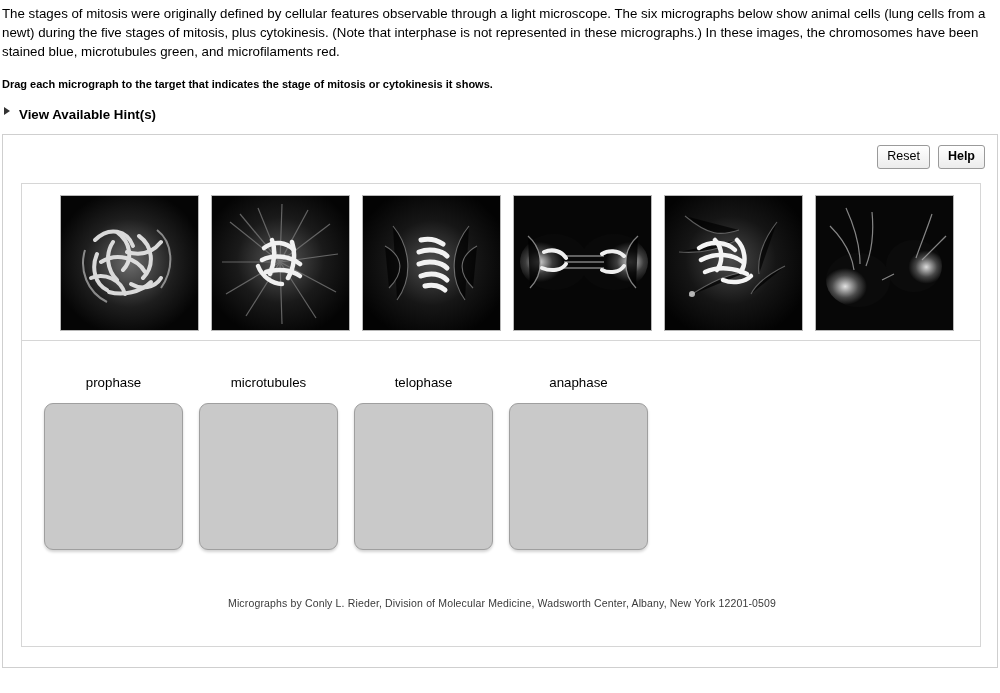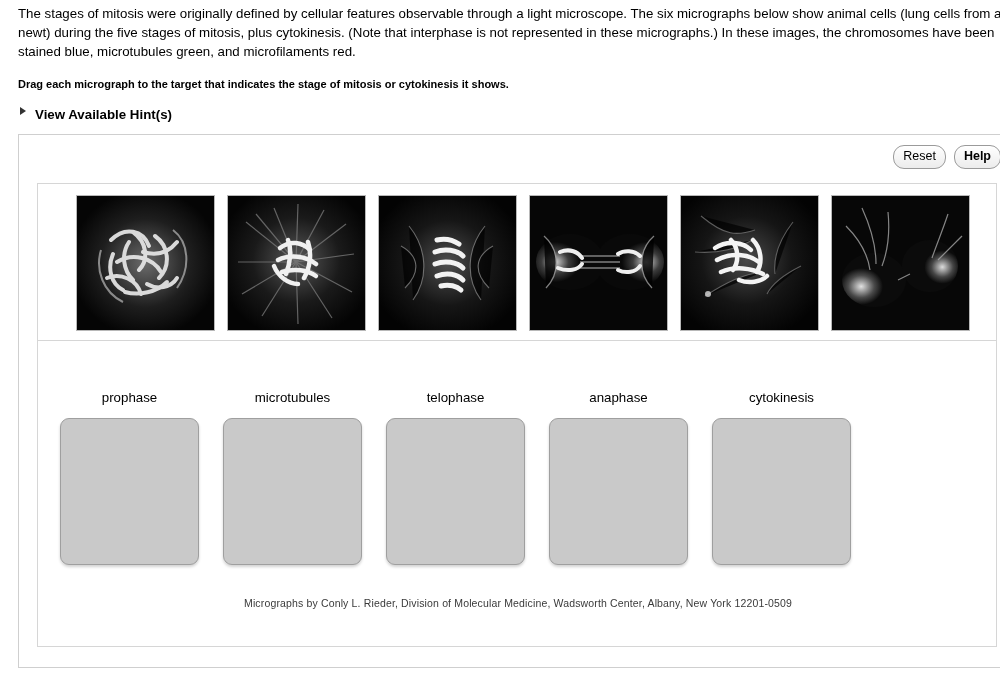--- a/index.html
+++ b/index.html
@@ -11,21 +11,20 @@
     width: 1000px;
     height: 693px;
     font-family: "Liberation Sans", sans-serif;
     color: #000000;
     overflow: hidden;
   }
   .page {
     position: relative;
     width: 802px;
     height: 693px;
-    padding-left: 16px;
   }
 
   
   .intro {
     font-size: 13.3px;
     line-height: 19px;
     color: #000;
     padding: 4px 0 0 2px;
     width: 1010px;
   }
@@ -77,21 +76,21 @@
     top: 10px;
     right: 12px;
     display: flex;
     gap: 8px;
   }
   .tool-btn {
     font-family: "Liberation Sans", sans-serif;
     font-size: 12.5px;
     padding: 3px 9px 4px 9px;
     border: 1px solid #9a9a9a;
-    border-radius: 11px;
+    border-radius: 3px;
     background: linear-gradient(#ffffff, #ececec);
     color: #000;
     cursor: pointer;
     line-height: 15px;
   }
   .tool-btn.bold {
     font-weight: bold;
   }
 
   
@@ -132,24 +131,24 @@
     display: block;
   }
 
   
   .target-zone {
     position: relative;
     height: 305px;
   }
   .targets-row {
     position: absolute;
-    top: 49px;
+    top: 34px;
     left: 22px;
     display: flex;
-    gap: 24px;
+    gap: 16px;
     align-items: flex-end;
   }
   .target-col {
     width: 139px;
     display: flex;
     flex-direction: column;
     align-items: center;
   }
   .target-label {
     font-size: 13.3px;
@@ -406,24 +405,20 @@
           <div class="target-col">
             <div class="target-label">telophase</div>
             <div class="drop-target"></div>
           </div>
 
           <div class="target-col">
             <div class="target-label">anaphase</div>
             <div class="drop-target"></div>
           </div>
 
-          <div class="target-col">
-            <div class="target-label">cytokinesis</div>
-            <div class="drop-target"></div>
-          </div>
 
         </div>
 
         <div class="credit">Micrographs by Conly L. Rieder, Division of Molecular Medicine, Wadsworth Center, Albany, New York 12201-0509</div>
       </div>
 
     </div>
   </div>
 </div>
 

